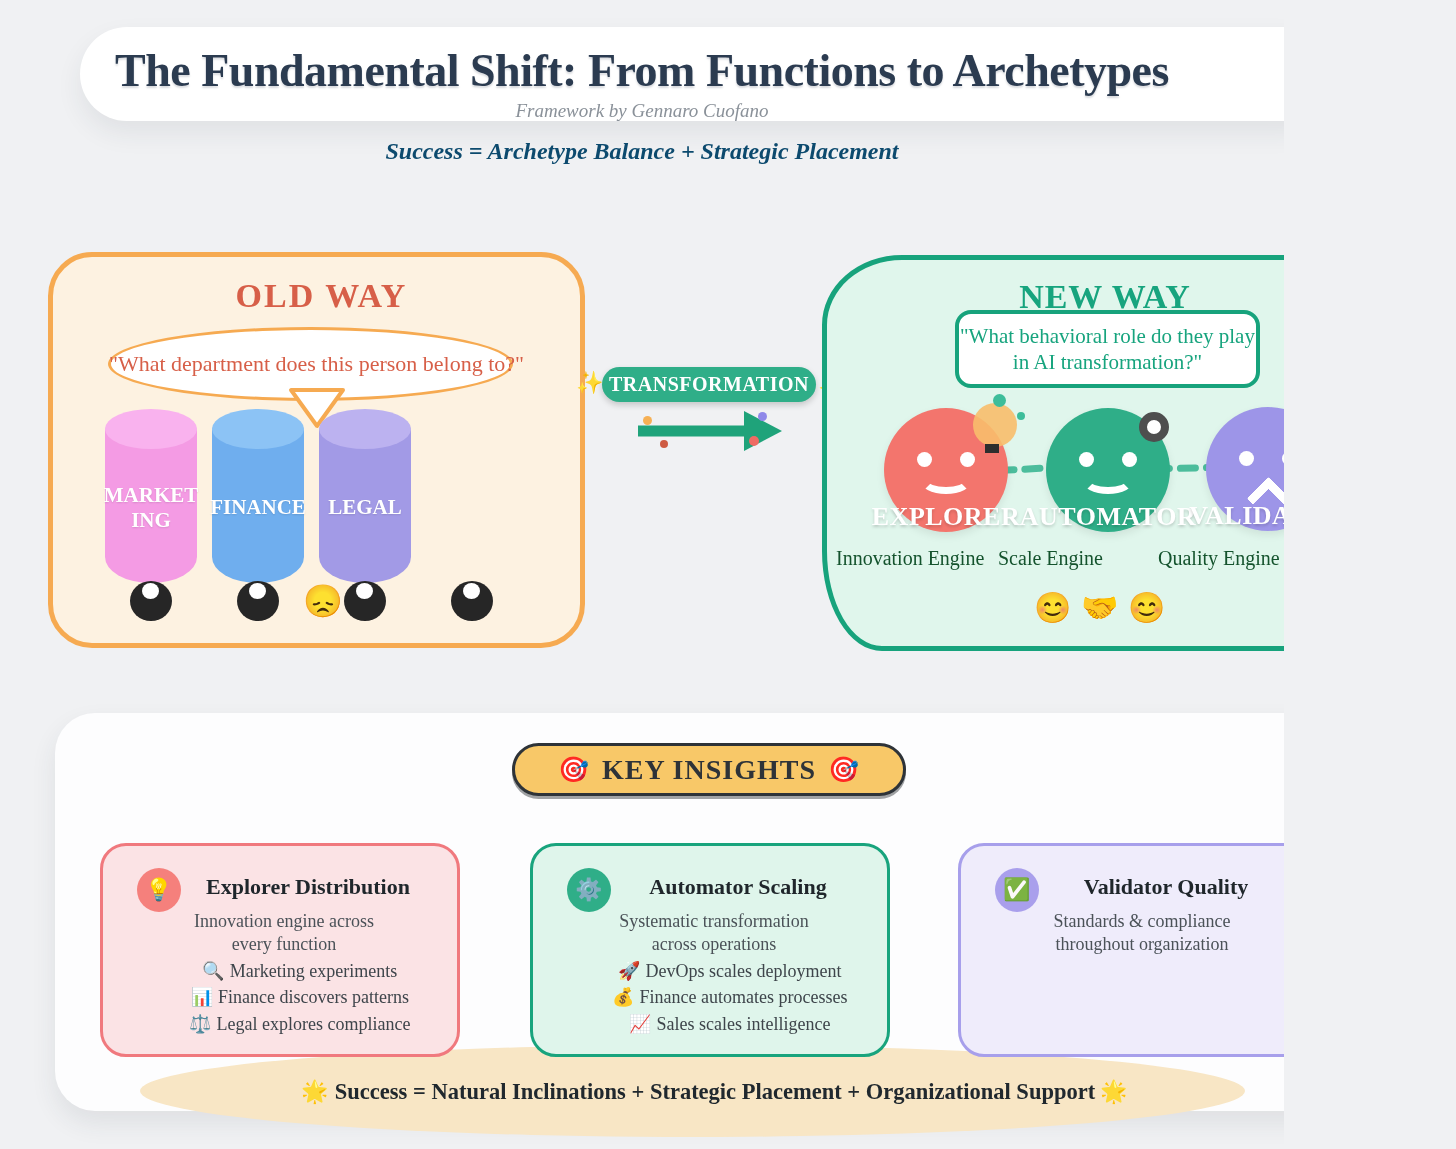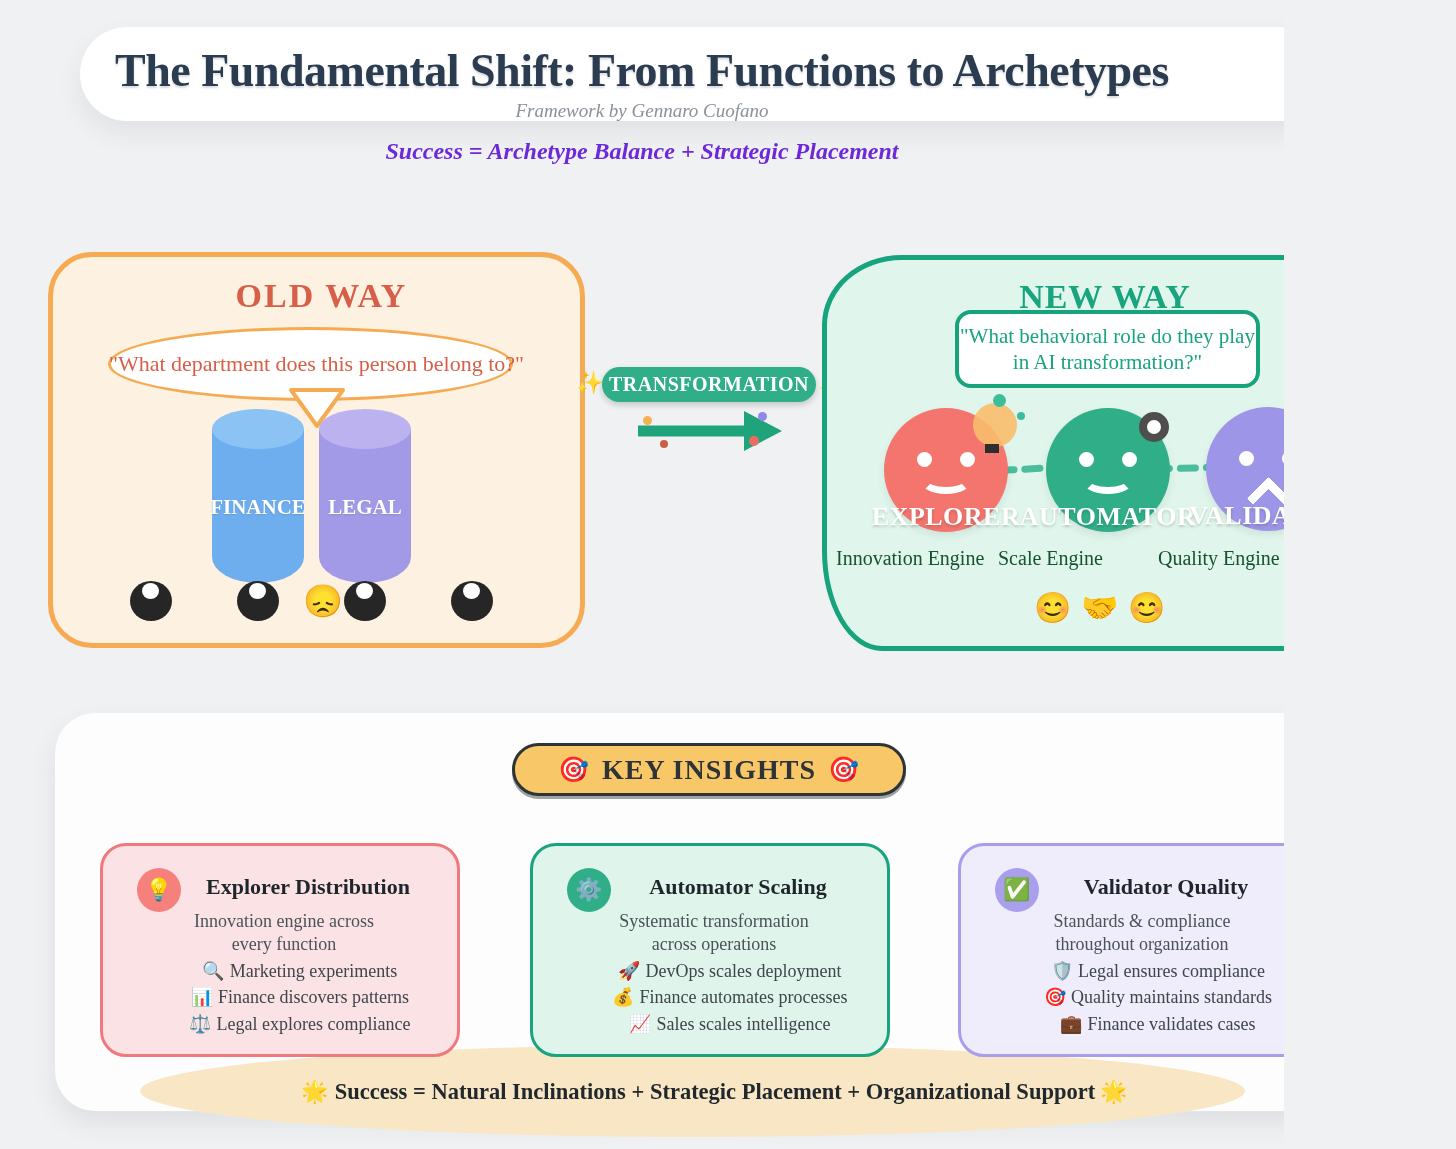--- a/index.html
+++ b/index.html
@@ -11,21 +11,21 @@
   }
   .abs{position:absolute;}
 
   
   .title-banner{left:80px;top:27px;width:1252px;height:94px;background:#FFFFFF;
     border-radius:47px;box-shadow:0 12px 26px rgba(40,50,70,.08);}
   .main-title{left:0;right:0;top:44px;text-align:center;font-size:46px;font-weight:bold;
     color:#2B3B50;letter-spacing:-.5px;text-shadow:0 2px 2px rgba(40,50,70,.18);}
   .subtitle{left:0;right:0;top:100px;text-align:center;font-style:italic;font-size:19px;color:#8A9199;}
   .formula{left:0;right:0;top:138px;text-align:center;font-style:italic;font-size:24px;
-    font-weight:bold;color:#6d28d9;}
+    font-weight:bold;color:#0c4a6e;}
 
   
   .oldway{left:48px;top:252px;width:537px;height:396px;background:#FDF2E1;
     border:5px solid #F6AA51;border-radius:44px;box-sizing:border-box;}
   .oldway-title{left:0;right:0;top:20px;text-align:center;font-size:34px;font-weight:800;
     color:#D75F48;letter-spacing:2px;padding-left:10px;}
   .oldway-ellipse{left:55px;top:70px;width:405px;height:74px;background:#FFFFFF;
     border:3px solid #F6AA51;border-radius:50%;box-sizing:border-box;}
   .oldway-q{left:-20px;right:-20px;top:94px;text-align:center;font-size:22px;color:#D75F48;white-space:nowrap;}
   .oldway-pointer{left:234px;top:130px;z-index:1;}
@@ -119,20 +119,24 @@
   <div class="abs formula">Success = Archetype Balance + Strategic Placement</div>
 
   <div class="abs oldway">
     <div class="abs oldway-title">OLD WAY</div>
     <div class="abs oldway-ellipse"></div>
     <div class="abs oldway-q">"What department does this person belong to?"</div>
     <svg class="abs oldway-pointer" width="60" height="42">
       <polygon points="4,3 56,3 30,39" fill="#FFFFFF" stroke="#F6AA51" stroke-width="4" stroke-linejoin="round"></polygon>
     </svg>
 
+    <div class="cyl" style="left: 52px; --cyl: #F49BE4; --cyl-top: #F9B2EE;">
+      <div class="cyl-label">MARKET
+ING</div>
+    </div>
     <div class="cyl" style="left: 159px; --cyl: #6FAEEE; --cyl-top: #8CC3F5;">
       <div class="cyl-label">FINANCE</div>
     </div>
     <div class="cyl" style="left: 266px; --cyl: #A29AE6; --cyl-top: #BCB2F0;">
       <div class="cyl-label">LEGAL</div>
     </div>
 
     <div class="pin" style="left:77px"></div>
     <div class="pin" style="left:184px"></div>
     <div class="pin" style="left:291px"></div>
@@ -231,25 +235,20 @@
         <div><span>💰</span> <span>Finance automates processes</span></div>
         <div><span>📈</span> <span>Sales scales intelligence</span></div>
       </div>
     </div>
 
     <div class="card" style="left: 903px; --card-bg: #EFECFB; --card-border: #A79FEB; --icon-bg: #A99FEC;">
       <div class="card-icon">✅</div>
       <div class="card-title">Validator Quality</div>
       <div class="card-sub">Standards &amp; compliance
 throughout organization</div>
-      <div class="card-items">
-        <div><span>🛡️</span> <span>Legal ensures compliance</span></div>
-        <div><span>🎯</span> <span>Quality maintains standards</span></div>
-        <div><span>💼</span> <span>Finance validates cases</span></div>
-      </div>
     </div>
 
     <div class="abs insights-footer">
       <span class="star">🌟</span>
       <span>Success = Natural Inclinations + Strategic Placement + Organizational Support</span>
       <span class="star">🌟</span>
     </div>
   </div>
 
 </div>

